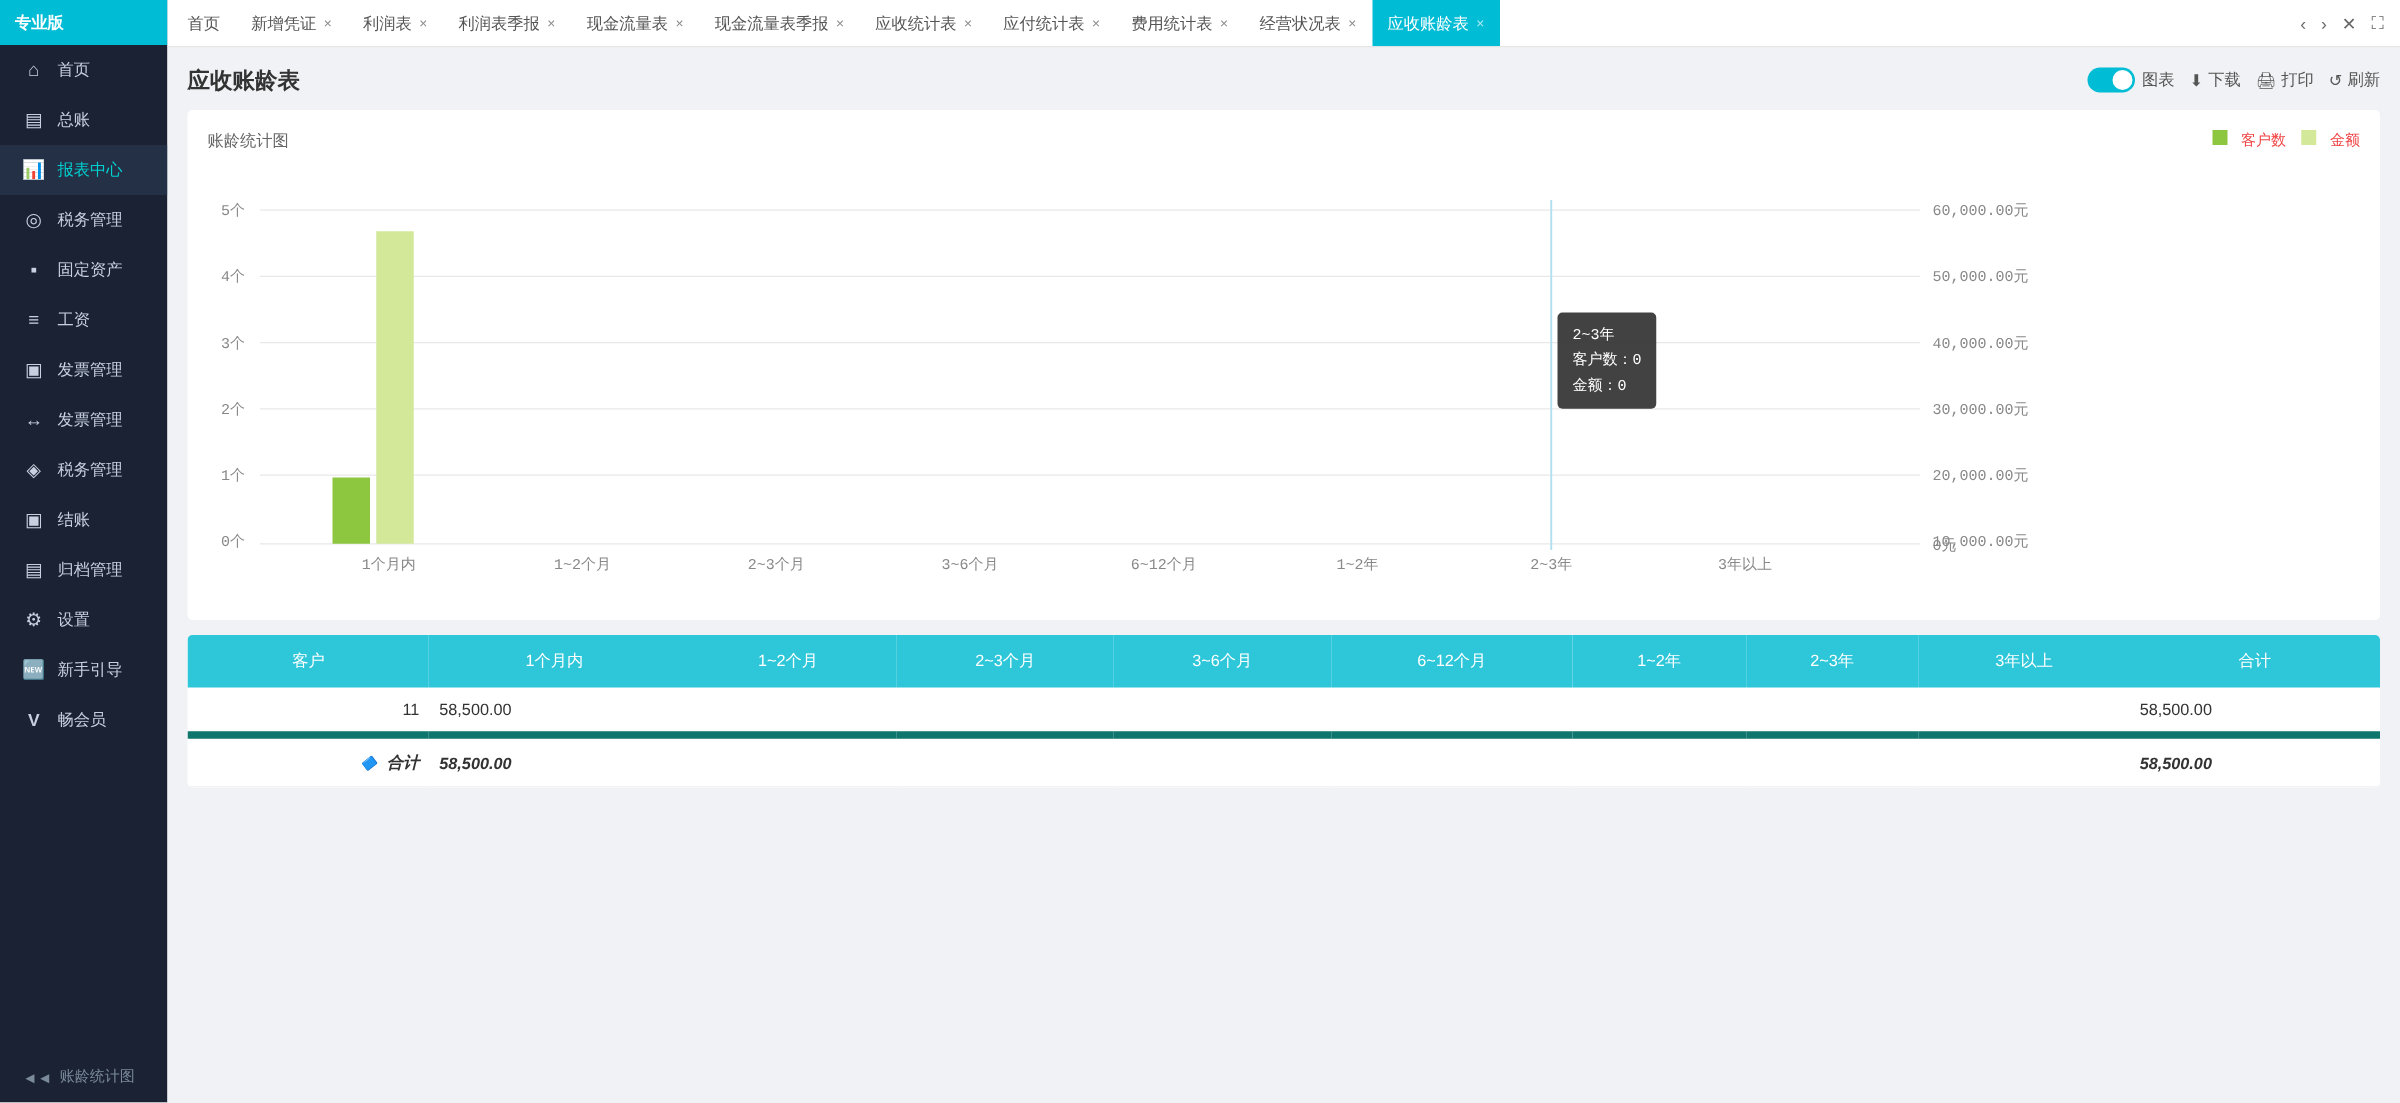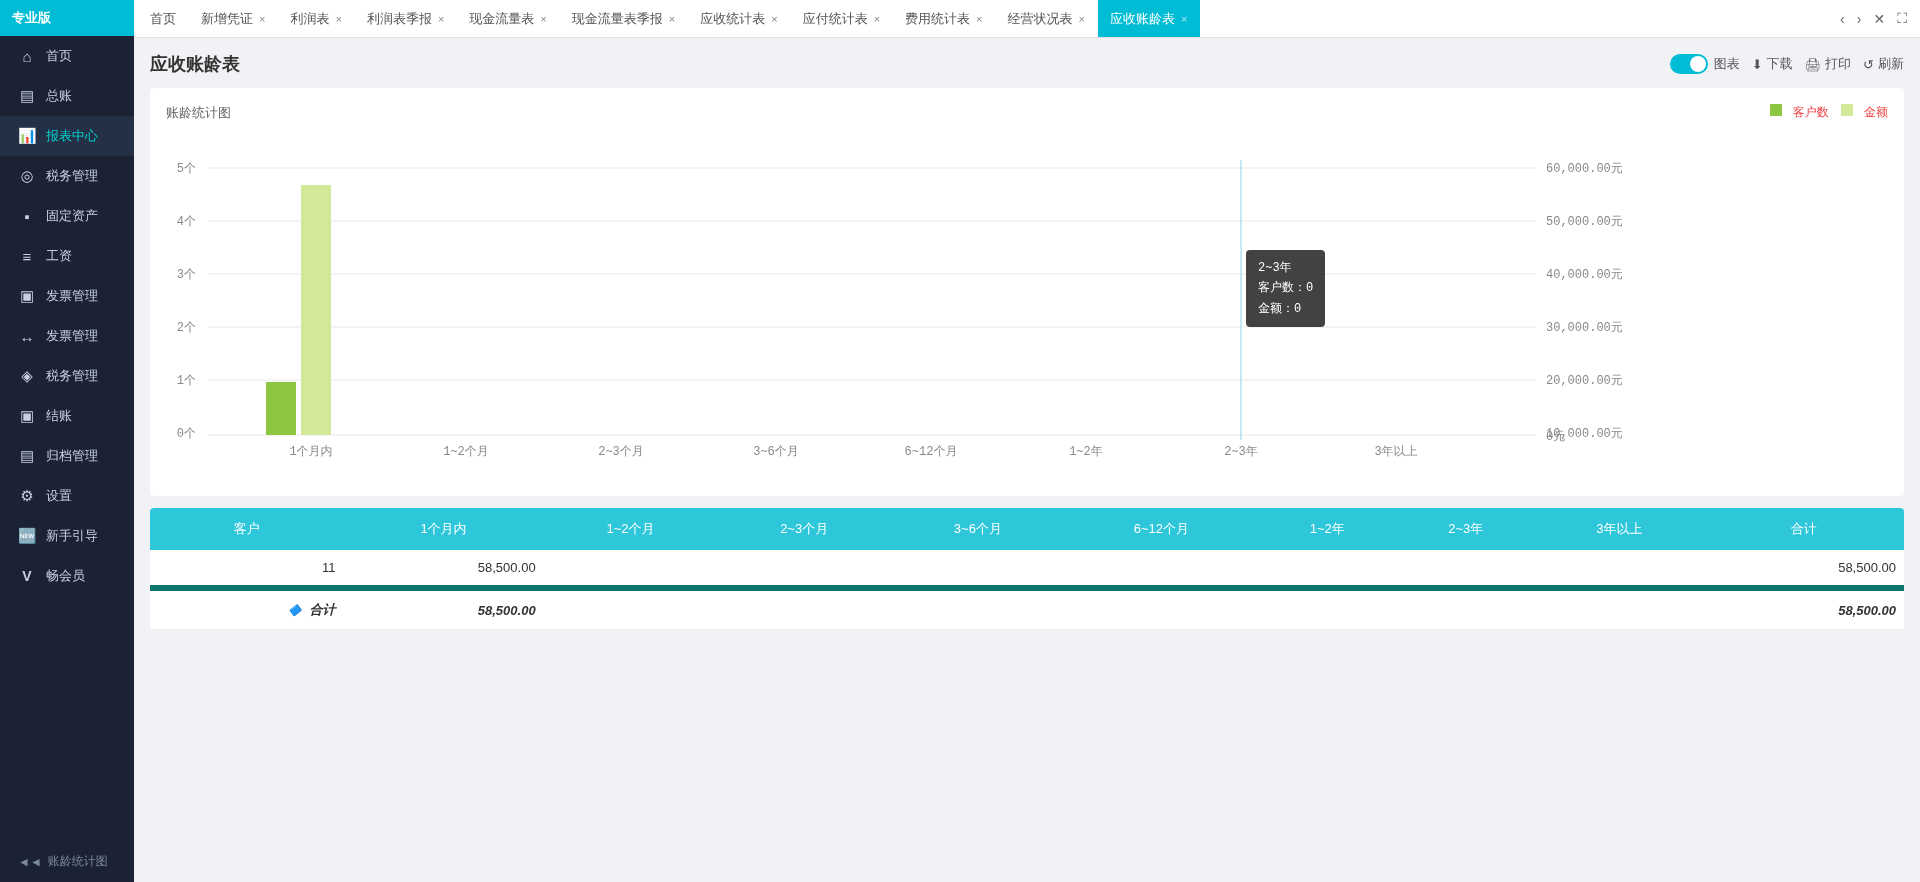--- a/index.html
+++ b/index.html
@@ -140,21 +140,21 @@
       background: #2ec6d9;
       color: white;
       padding: 12px 8px;
       text-align: center;
       font-weight: normal;
       font-size: 13px;
     }
     .data-table th:first-child { text-align: center; }
     .data-table td {
       padding: 10px 8px;
-      text-align: right;
+      text-align: left;
       font-size: 13px;
       color: #333;
       border-bottom: 1px solid #f0f0f0;
     }
     .data-table td:first-child { text-align: right; padding-left: 16px; }
     .data-table tr.total-row td { font-weight: bold; border-top: 6px solid #0f766e; font-style: italic; }
     .total-icon { color: #e67e22; margin-right: 4px; font-size: 11px; }
 
     
     .chart-tooltip {

